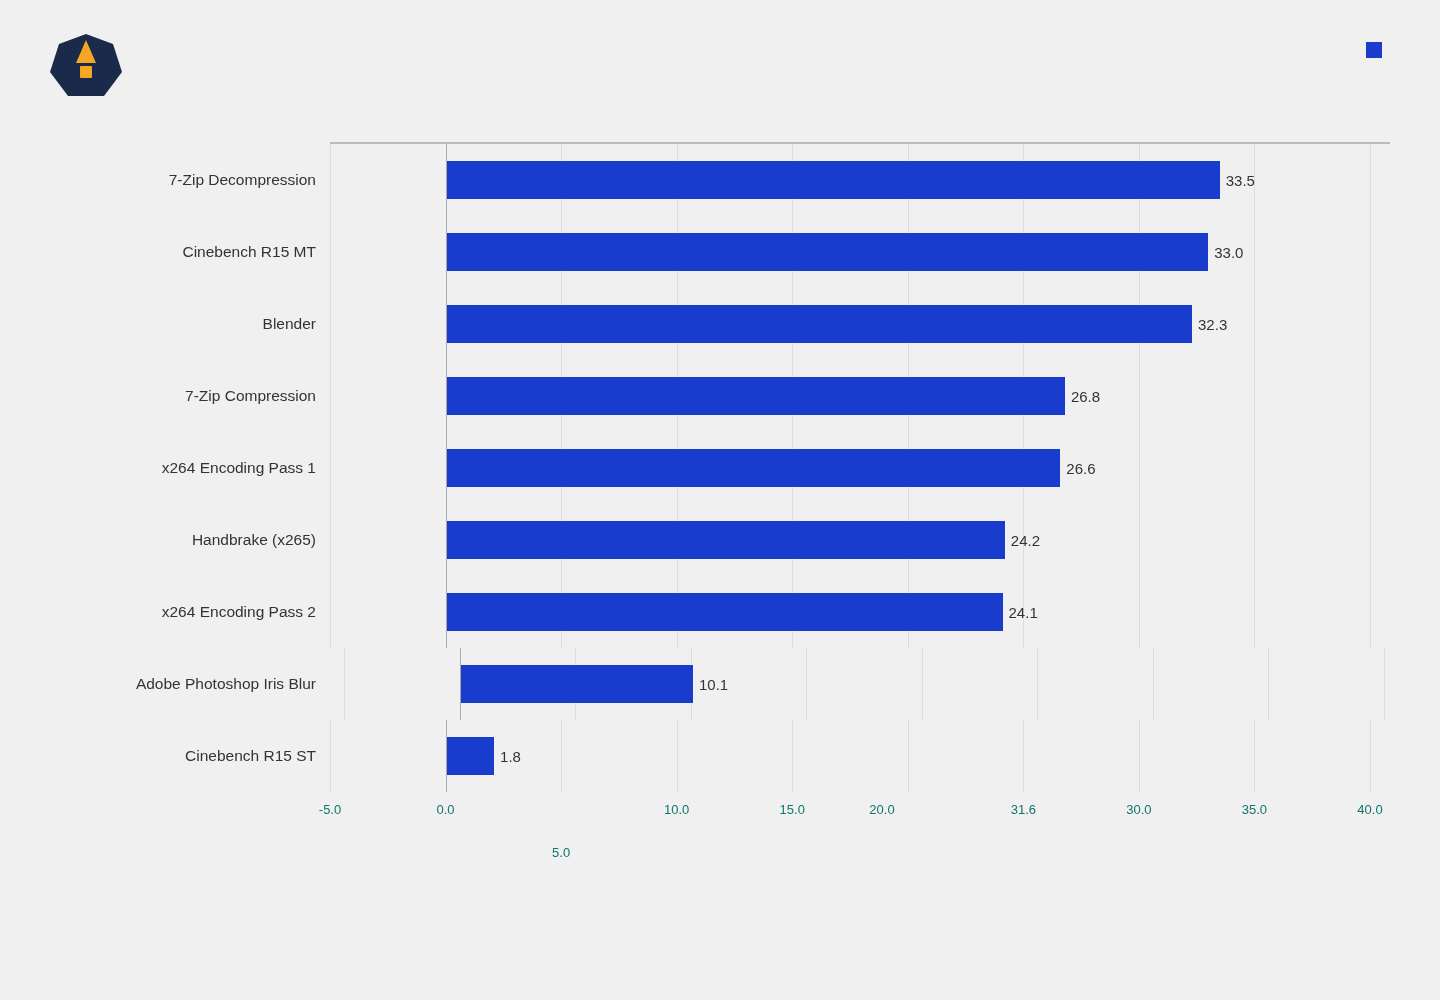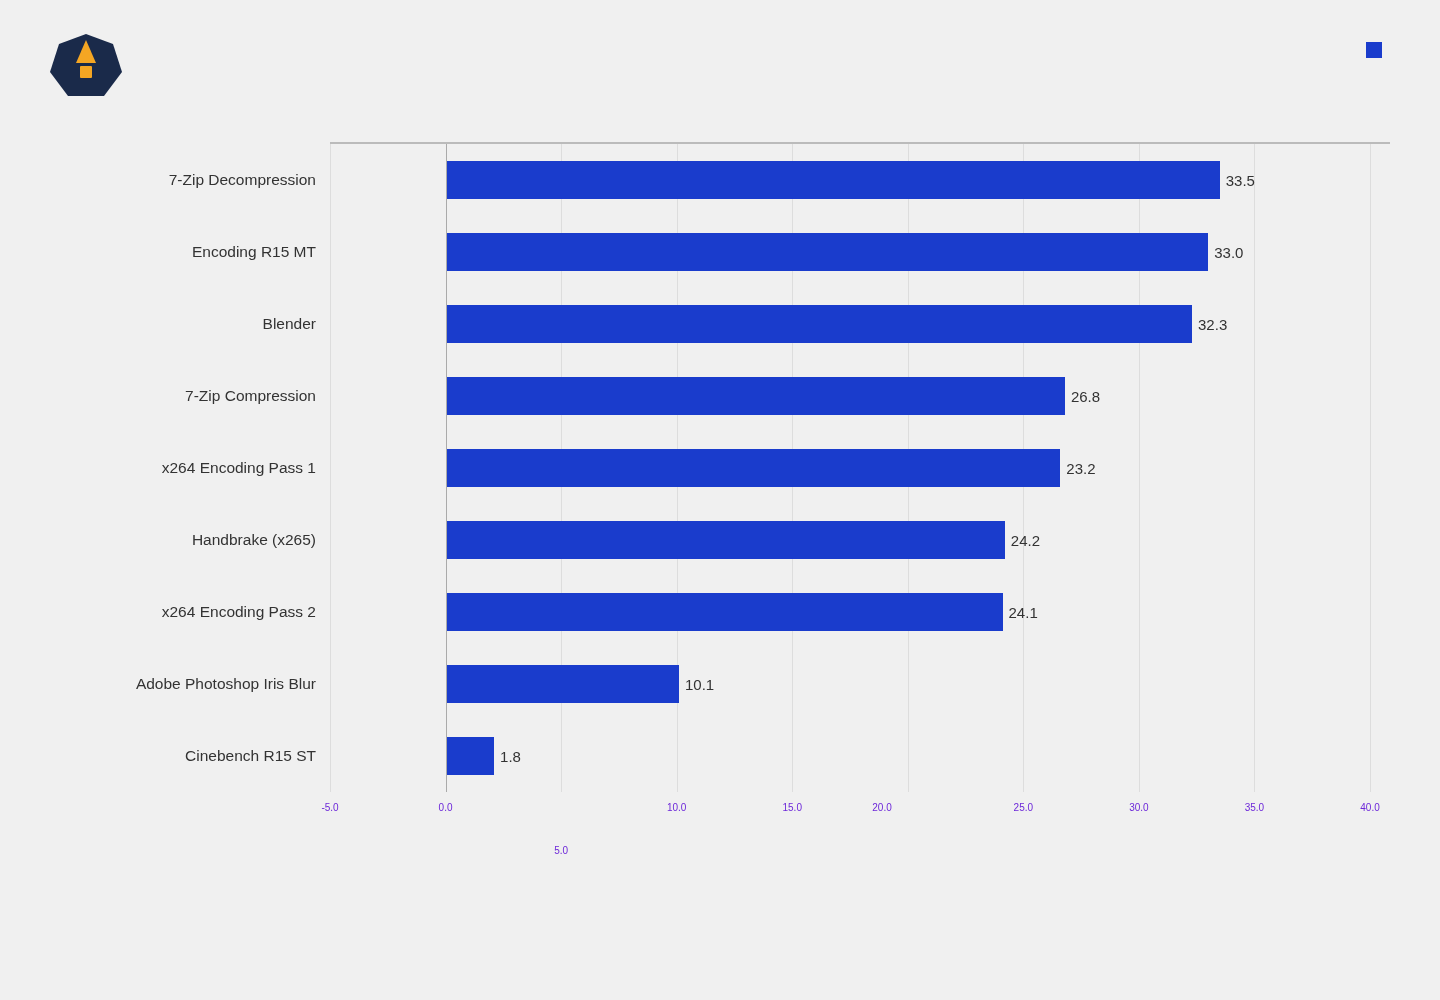--- a/index.html
+++ b/index.html
@@ -107,22 +107,22 @@
 
     .x-axis-labels-wrapper {
       margin-left: 280px;
       flex: 1;
       position: relative;
       height: 30px;
     }
 
     .x-tick {
       position: absolute;
-      font-size: 10px;
-      color: #6d28d9;
+      font-size: 13px;
+      color: #0f766e;
       transform: translateX(-50%);
     }
   </style>
 </head>
 <body>
 
 <div class="chart-container">
 
   <div class="header">
     <div class="header-left">
@@ -163,21 +163,21 @@
             <div style="position: absolute; left: 577.778px; top: 0px; bottom: 0px; width: 1px; background: rgb(221, 221, 221); z-index: 0;"></div>
             <div style="position: absolute; left: 693.333px; top: 0px; bottom: 0px; width: 1px; background: rgb(221, 221, 221); z-index: 0;"></div>
             <div style="position: absolute; left: 808.889px; top: 0px; bottom: 0px; width: 1px; background: rgb(221, 221, 221); z-index: 0;"></div>
             <div style="position: absolute; left: 924.444px; top: 0px; bottom: 0px; width: 1px; background: rgb(221, 221, 221); z-index: 0;"></div>
             <div style="position: absolute; left: 1040px; top: 0px; bottom: 0px; width: 1px; background: rgb(221, 221, 221); z-index: 0;"></div>
             <div style="position: absolute; height: 38px; background: rgb(26, 60, 204); top: 50%; transform: translateY(-50%); z-index: 1; left: 115.556px; width: 774.222px;"></div>
             <div style="position: absolute; font-size: 15px; color: rgb(51, 51, 51); top: 50%; transform: translateY(-50%); z-index: 3; white-space: nowrap; left: 895.778px;">33.5</div>
           </div>
         </div>
         <div class="bar-row">
-          <div class="bar-label">Encoding R15 MT</div>
+          <div class="bar-label">Cinebench R15 MT</div>
           <div class="bar-area" style="width: 1040px; position: relative; height: 100%; flex: 0 0 auto;">
             <div style="position: absolute; left: 115.556px; top: 0px; bottom: 0px; width: 1.5px; background: rgb(170, 170, 170); z-index: 2;"></div>
             <div style="position: absolute; left: 0px; top: 0px; bottom: 0px; width: 1px; background: rgb(221, 221, 221); z-index: 0;"></div>
             <div style="position: absolute; left: 115.556px; top: 0px; bottom: 0px; width: 1px; background: rgb(221, 221, 221); z-index: 0;"></div>
             <div style="position: absolute; left: 231.111px; top: 0px; bottom: 0px; width: 1px; background: rgb(221, 221, 221); z-index: 0;"></div>
             <div style="position: absolute; left: 346.667px; top: 0px; bottom: 0px; width: 1px; background: rgb(221, 221, 221); z-index: 0;"></div>
             <div style="position: absolute; left: 462.222px; top: 0px; bottom: 0px; width: 1px; background: rgb(221, 221, 221); z-index: 0;"></div>
             <div style="position: absolute; left: 577.778px; top: 0px; bottom: 0px; width: 1px; background: rgb(221, 221, 221); z-index: 0;"></div>
             <div style="position: absolute; left: 693.333px; top: 0px; bottom: 0px; width: 1px; background: rgb(221, 221, 221); z-index: 0;"></div>
             <div style="position: absolute; left: 808.889px; top: 0px; bottom: 0px; width: 1px; background: rgb(221, 221, 221); z-index: 0;"></div>
@@ -231,21 +231,21 @@
             <div style="position: absolute; left: 115.556px; top: 0px; bottom: 0px; width: 1px; background: rgb(221, 221, 221); z-index: 0;"></div>
             <div style="position: absolute; left: 231.111px; top: 0px; bottom: 0px; width: 1px; background: rgb(221, 221, 221); z-index: 0;"></div>
             <div style="position: absolute; left: 346.667px; top: 0px; bottom: 0px; width: 1px; background: rgb(221, 221, 221); z-index: 0;"></div>
             <div style="position: absolute; left: 462.222px; top: 0px; bottom: 0px; width: 1px; background: rgb(221, 221, 221); z-index: 0;"></div>
             <div style="position: absolute; left: 577.778px; top: 0px; bottom: 0px; width: 1px; background: rgb(221, 221, 221); z-index: 0;"></div>
             <div style="position: absolute; left: 693.333px; top: 0px; bottom: 0px; width: 1px; background: rgb(221, 221, 221); z-index: 0;"></div>
             <div style="position: absolute; left: 808.889px; top: 0px; bottom: 0px; width: 1px; background: rgb(221, 221, 221); z-index: 0;"></div>
             <div style="position: absolute; left: 924.444px; top: 0px; bottom: 0px; width: 1px; background: rgb(221, 221, 221); z-index: 0;"></div>
             <div style="position: absolute; left: 1040px; top: 0px; bottom: 0px; width: 1px; background: rgb(221, 221, 221); z-index: 0;"></div>
             <div style="position: absolute; height: 38px; background: rgb(26, 60, 204); top: 50%; transform: translateY(-50%); z-index: 1; left: 115.556px; width: 614.756px;"></div>
-            <div style="position: absolute; font-size: 15px; color: rgb(51, 51, 51); top: 50%; transform: translateY(-50%); z-index: 3; white-space: nowrap; left: 736.311px;">23.2</div>
+            <div style="position: absolute; font-size: 15px; color: rgb(51, 51, 51); top: 50%; transform: translateY(-50%); z-index: 3; white-space: nowrap; left: 736.311px;">26.6</div>
           </div>
         </div>
         <div class="bar-row">
           <div class="bar-label">Handbrake (x265)</div>
           <div class="bar-area" style="width: 1040px; position: relative; height: 100%; flex: 0 0 auto;">
             <div style="position: absolute; left: 115.556px; top: 0px; bottom: 0px; width: 1.5px; background: rgb(170, 170, 170); z-index: 2;"></div>
             <div style="position: absolute; left: 0px; top: 0px; bottom: 0px; width: 1px; background: rgb(221, 221, 221); z-index: 0;"></div>
             <div style="position: absolute; left: 115.556px; top: 0px; bottom: 0px; width: 1px; background: rgb(221, 221, 221); z-index: 0;"></div>
             <div style="position: absolute; left: 231.111px; top: 0px; bottom: 0px; width: 1px; background: rgb(221, 221, 221); z-index: 0;"></div>
             <div style="position: absolute; left: 346.667px; top: 0px; bottom: 0px; width: 1px; background: rgb(221, 221, 221); z-index: 0;"></div>
@@ -272,21 +272,21 @@
             <div style="position: absolute; left: 693.333px; top: 0px; bottom: 0px; width: 1px; background: rgb(221, 221, 221); z-index: 0;"></div>
             <div style="position: absolute; left: 808.889px; top: 0px; bottom: 0px; width: 1px; background: rgb(221, 221, 221); z-index: 0;"></div>
             <div style="position: absolute; left: 924.444px; top: 0px; bottom: 0px; width: 1px; background: rgb(221, 221, 221); z-index: 0;"></div>
             <div style="position: absolute; left: 1040px; top: 0px; bottom: 0px; width: 1px; background: rgb(221, 221, 221); z-index: 0;"></div>
             <div style="position: absolute; height: 38px; background: rgb(26, 60, 204); top: 50%; transform: translateY(-50%); z-index: 1; left: 115.556px; width: 556.978px;"></div>
             <div style="position: absolute; font-size: 15px; color: rgb(51, 51, 51); top: 50%; transform: translateY(-50%); z-index: 3; white-space: nowrap; left: 678.533px;">24.1</div>
           </div>
         </div>
         <div class="bar-row">
           <div class="bar-label">Adobe Photoshop Iris Blur</div>
-          <div class="bar-area" style="width: 1040px; position: relative; height: 100%; flex: 0 0 auto;">
+          <div class="bar-area" style="width: 1040px; position: relative; height: 100%; flex: 0 0 auto; margin-left: 14px;">
             <div style="position: absolute; left: 115.556px; top: 0px; bottom: 0px; width: 1.5px; background: rgb(170, 170, 170); z-index: 2;"></div>
             <div style="position: absolute; left: 0px; top: 0px; bottom: 0px; width: 1px; background: rgb(221, 221, 221); z-index: 0;"></div>
             <div style="position: absolute; left: 115.556px; top: 0px; bottom: 0px; width: 1px; background: rgb(221, 221, 221); z-index: 0;"></div>
             <div style="position: absolute; left: 231.111px; top: 0px; bottom: 0px; width: 1px; background: rgb(221, 221, 221); z-index: 0;"></div>
             <div style="position: absolute; left: 346.667px; top: 0px; bottom: 0px; width: 1px; background: rgb(221, 221, 221); z-index: 0;"></div>
             <div style="position: absolute; left: 462.222px; top: 0px; bottom: 0px; width: 1px; background: rgb(221, 221, 221); z-index: 0;"></div>
             <div style="position: absolute; left: 577.778px; top: 0px; bottom: 0px; width: 1px; background: rgb(221, 221, 221); z-index: 0;"></div>
             <div style="position: absolute; left: 693.333px; top: 0px; bottom: 0px; width: 1px; background: rgb(221, 221, 221); z-index: 0;"></div>
             <div style="position: absolute; left: 808.889px; top: 0px; bottom: 0px; width: 1px; background: rgb(221, 221, 221); z-index: 0;"></div>
             <div style="position: absolute; left: 924.444px; top: 0px; bottom: 0px; width: 1px; background: rgb(221, 221, 221); z-index: 0;"></div>
@@ -316,20 +316,20 @@
       </div>
 
     <div class="x-axis">
       <div class="x-axis-labels-wrapper" id="x-axis-labels" style="width: 1040px; position: relative;">
           <div class="x-tick" style="left: 0px;">-5.0</div>
           <div class="x-tick" style="left: 115.556px;">0.0</div>
           <div class="x-tick" style="left: 231.111px; margin-top: 43px;">5.0</div>
           <div class="x-tick" style="left: 346.667px;">10.0</div>
           <div class="x-tick" style="left: 462.222px;">15.0</div>
           <div class="x-tick" style="left: 552px;">20.0</div>
-          <div class="x-tick" style="left: 693.333px;">25.0</div>
+          <div class="x-tick" style="left: 693.333px;">31.6</div>
           <div class="x-tick" style="left: 808.889px;">30.0</div>
           <div class="x-tick" style="left: 924.444px;">35.0</div>
           <div class="x-tick" style="left: 1040px;">40.0</div>
         </div>
     </div>
   </div>
 </div>
 
 </body></html>

